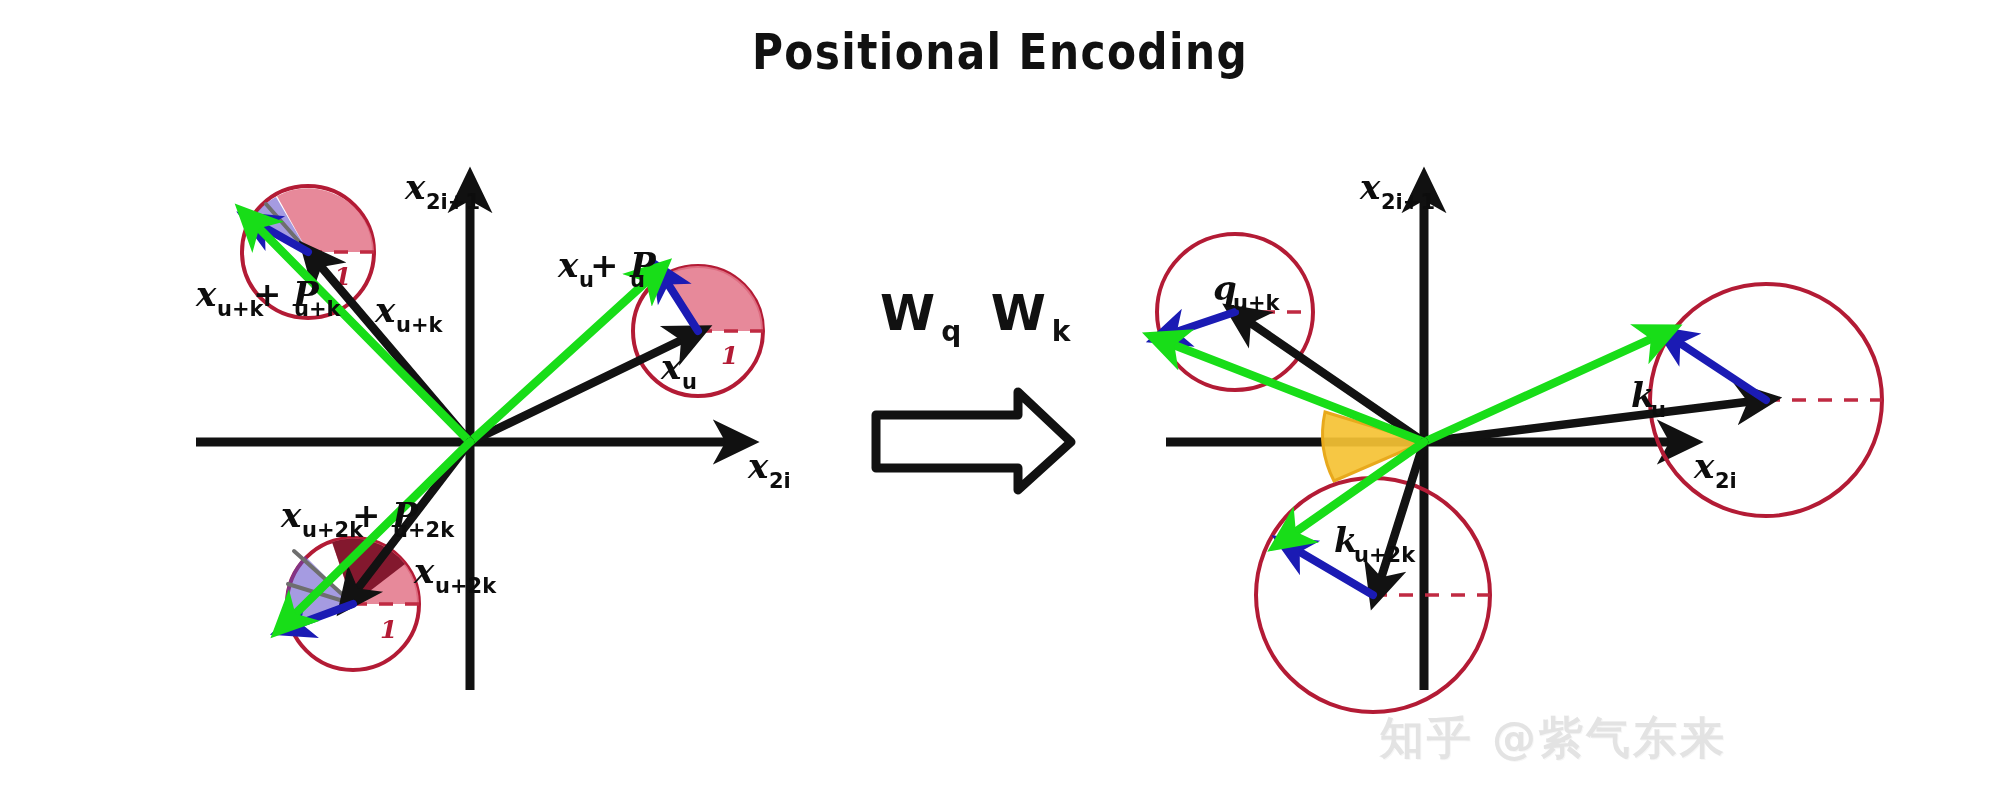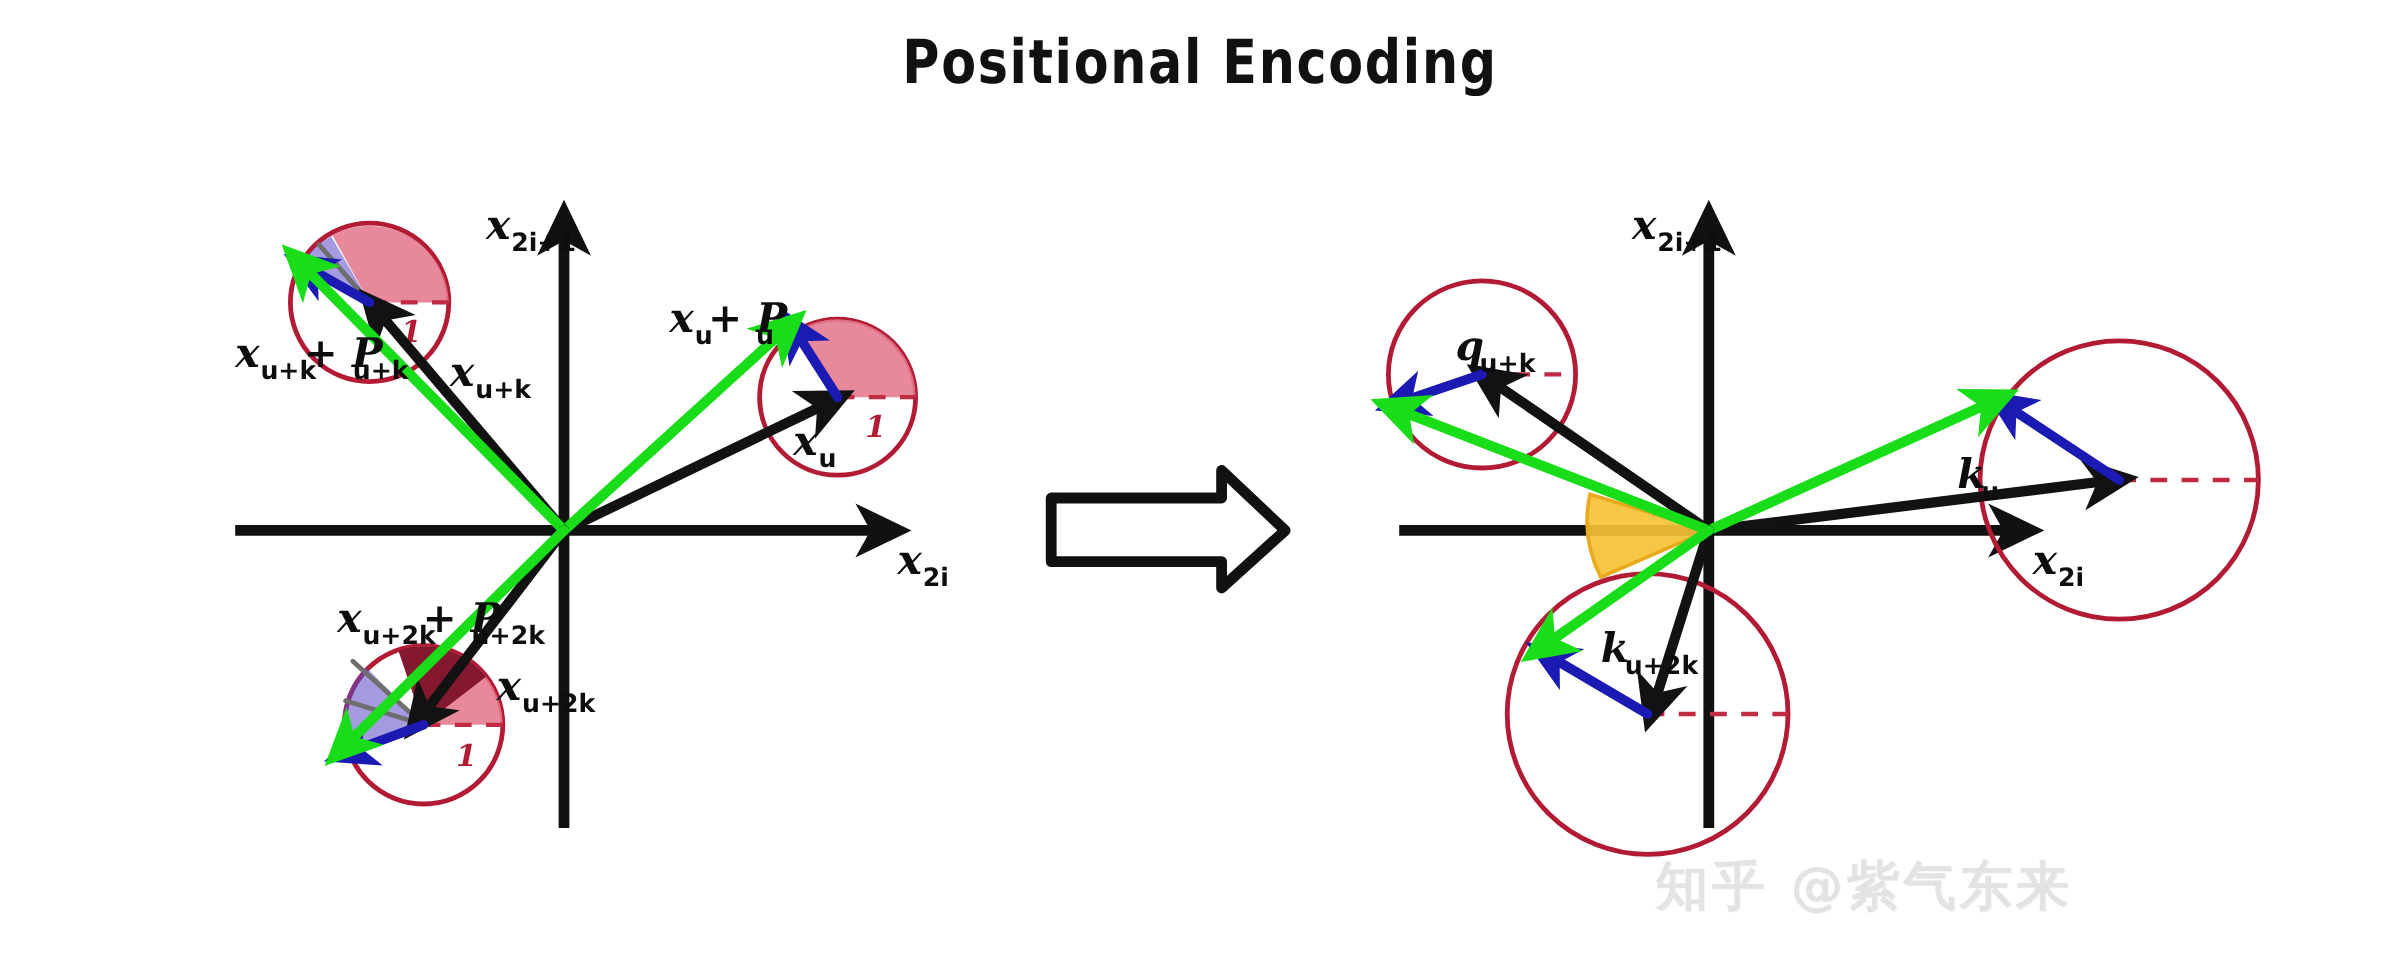--- a/index.html
+++ b/index.html
@@ -302,15 +302,18 @@
         <line class="vec-blue" x1="1373" y1="595" x2="1288" y2="545" marker-end="url(#ah-blue)"></line>
         <line class="vec-green" x1="1424" y1="442" x2="1284" y2="540" marker-end="url(#ah-green)"></line>
         <g>
           <text class="lbl-math" x="1334" y="552" font-size="34">k</text>
           <text class="lbl-sub" x="1354" y="562" font-size="21">u+2k</text>
         </g>
       </g>
     </g>
   </svg>
 
+  <div class="op-label">
+    <span>W</span><sub>q</sub>&nbsp;<span>W</span><sub>k</sub>
+  </div>
 
   <div class="watermark">知乎 @紫气东来</div>
 </div>
 
 </body></html>

